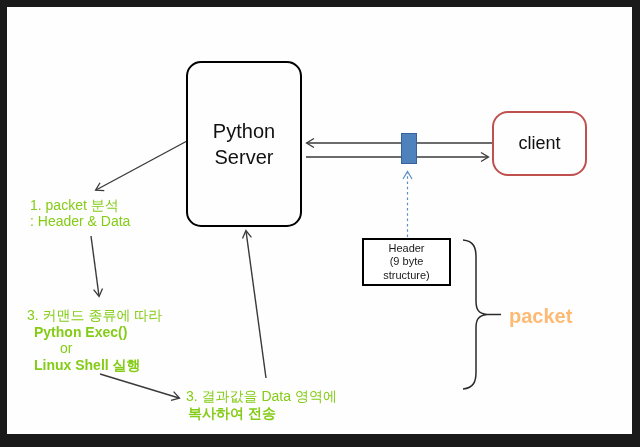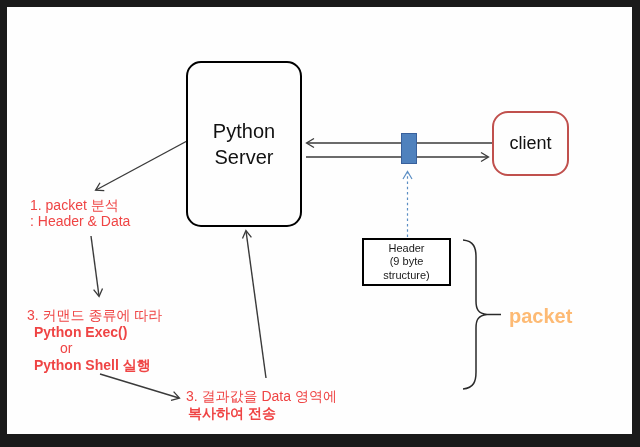--- a/index.html
+++ b/index.html
@@ -10,37 +10,37 @@
   .canvas { position:absolute; left:7px; top:7px; width:625px; height:427px; background:#fefefe; }
 
   svg.lines { position:absolute; left:0; top:0; width:640px; height:447px; z-index:2; }
 
   .node { position:absolute; display:flex; align-items:center; justify-content:center;
           text-align:center; background:#fefefe; z-index:3; }
 
   .server-box { left:186px; top:61px; width:116px; height:166px;
                 border:2.5px solid #000; border-radius:15px;
                 font-size:20px; line-height:26px; color:#111; }
-  .client-box { left:492px; top:111px; width:77px; height:65px;
+  .client-box { left:492px; top:111px; width:95px; height:65px;
                 border:2.5px solid #c0504d; border-radius:16px;
                 font-size:18px; color:#111; }
 
   .connector { position:absolute; left:401px; top:133px; width:16px; height:31px;
                background:#4f81bd; border:1.5px solid #38609c; z-index:4; }
 
   .pkt-box { position:absolute; left:362px; width:89px; border:2.5px solid #000;
              background:#fff; display:flex; flex-direction:column; align-items:center;
              justify-content:center; text-align:center; z-index:3; color:#1a1a1a; }
   .header-box { top:238px; height:48px; font-size:11px; line-height:13.5px; }
   .data-box   { top:289px; height:101px; font-size:12.5px; line-height:17px; padding-bottom:6px; }
 
   .packet-label { position:absolute; left:509px; top:305px; font-size:20px;
                   font-weight:bold; color:#fdba74; z-index:3; }
 
-  .step { position:absolute; z-index:3; color:#ef4444; font-size:14px; }
+  .step { position:absolute; z-index:3; color:#84cc16; font-size:14px; }
   .step1 { left:30px; top:198px; line-height:15.5px; }
   .step2 { left:27px; top:307px; line-height:16.5px; }
   .step3 { left:186px; top:388px; line-height:16.5px; }
   .b { font-weight:bold; }
   .ind1 { padding-left:7px; }
   .ind2 { padding-left:33px; }
   .step3 .ln2 { padding-left:2px; }
 </style>
 </head>
 <body>
@@ -93,20 +93,20 @@
 
   <div class="step step1">
     <div>1. packet 분석</div>
     <div>: Header &amp; Data</div>
   </div>
 
   <div class="step step2">
     <div>3. 커맨드 종류에 따라</div>
     <div class="b ind1">Python Exec()</div>
     <div class="ind2">or</div>
-    <div class="b ind1">Python Shell 실행</div>
+    <div class="b ind1">Linux Shell 실행</div>
   </div>
 
   <div class="step step3">
     <div>3. 결과값을 Data 영역에</div>
     <div class="b ln2">복사하여 전송</div>
   </div>
 </div>
 
 </body></html>

